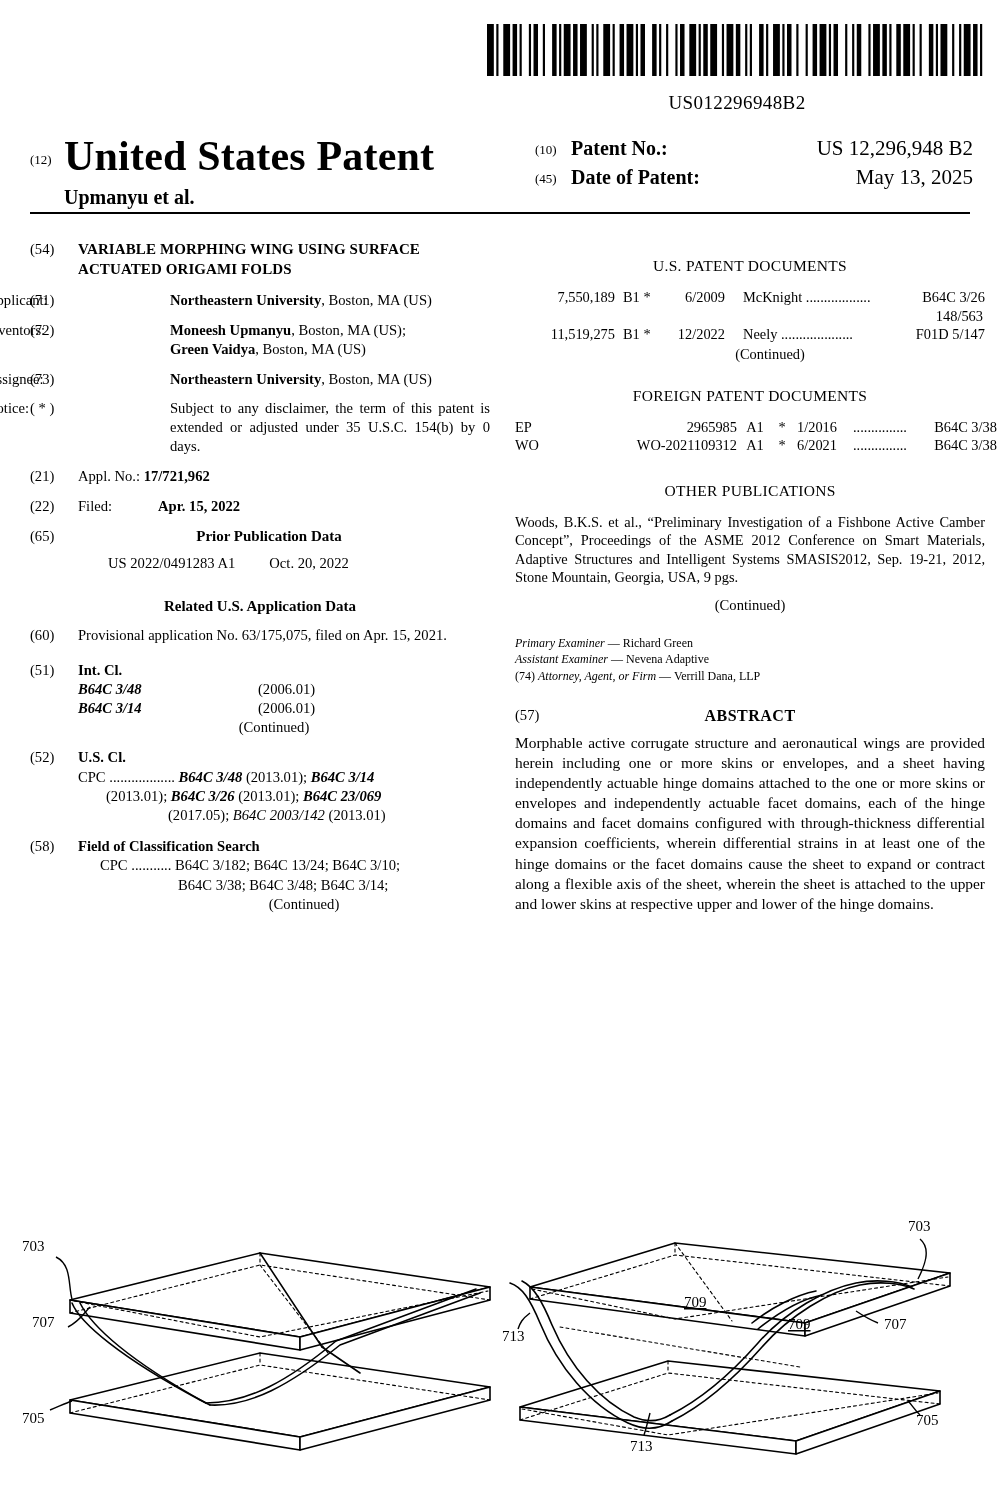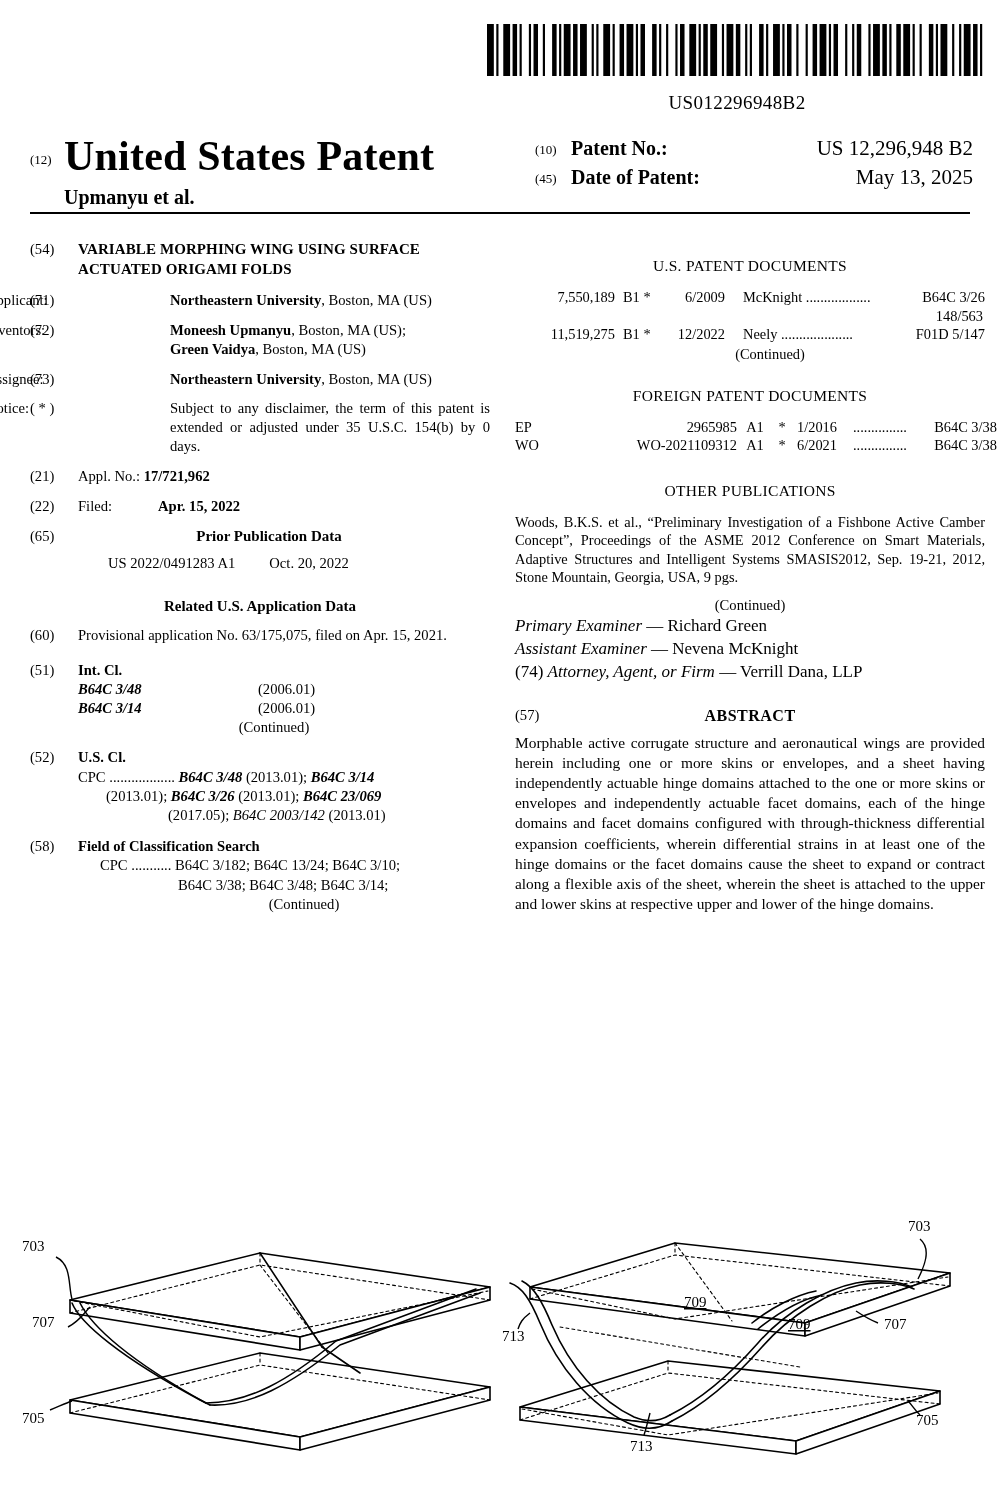--- a/index.html
+++ b/index.html
@@ -180,21 +180,21 @@
 
   .continued { text-align: center; margin-top: 2px; }
 
   .otherpub {
     text-align: justify;
     font-size: 14.4px;
     line-height: 1.27;
     margin-top: 6px;
   }
 
-  .examiners { font-size: 17px; line-height: 1.35; }
+  .examiners { margin-top: 20px; font-size: 12px; line-height: 1.35; }
 
   .abstract-head {
     display: flex;
     margin-top: 22px;
     margin-bottom: 6px;
   }
   .abstract-head .c { flex: 0 0 48px; font-size: 14.6px; }
   .abstract-head .t {
     flex: 1;
     text-align: center;
@@ -475,21 +475,21 @@
       </div>
     </div>
 
     <div class="sub-head" style="margin-top:26px">OTHER PUBLICATIONS</div>
 
     <div class="otherpub">Woods, B.K.S. et al., “Preliminary Investigation of a Fishbone Active Camber Concept”, Proceedings of the ASME 2012 Conference on Smart Materials, Adaptive Structures and Intelligent Systems SMASIS2012, Sep. 19-21, 2012, Stone Mountain, Georgia, USA, 9 pgs.</div>
     <div class="continued" style="margin-top:10px">(Continued)</div>
 
     <div class="examiners">
       <div><span class="i">Primary Examiner</span><span> — </span><span>Richard Green</span></div>
-      <div><span class="i">Assistant Examiner</span><span> — </span><span>Nevena McKnight</span></div>
+      <div><span class="i">Assistant Examiner</span><span> — </span><span>Nevena Adaptive</span></div>
       <div><span>(74)</span> <span class="i">Attorney, Agent, or Firm</span><span> — </span><span>Verrill Dana, LLP</span></div>
     </div>
 
     <div class="abstract-head">
       <span class="c">(57)</span>
       <span class="t">ABSTRACT</span>
     </div>
 
     <div class="abstract-body">Morphable active corrugate structure and aeronautical wings are provided herein including one or more skins or envelopes, and a sheet having independently actuable hinge domains attached to the one or more skins or envelopes and independently actuable facet domains, each of the hinge domains and facet domains configured with through-thickness differential expansion coefficients, wherein differential strains in at least one of the hinge domains or the facet domains cause the sheet to expand or contract along a flexible axis of the sheet, wherein the sheet is attached to the upper and lower skins at respective upper and lower of the hinge domains.</div>
 

